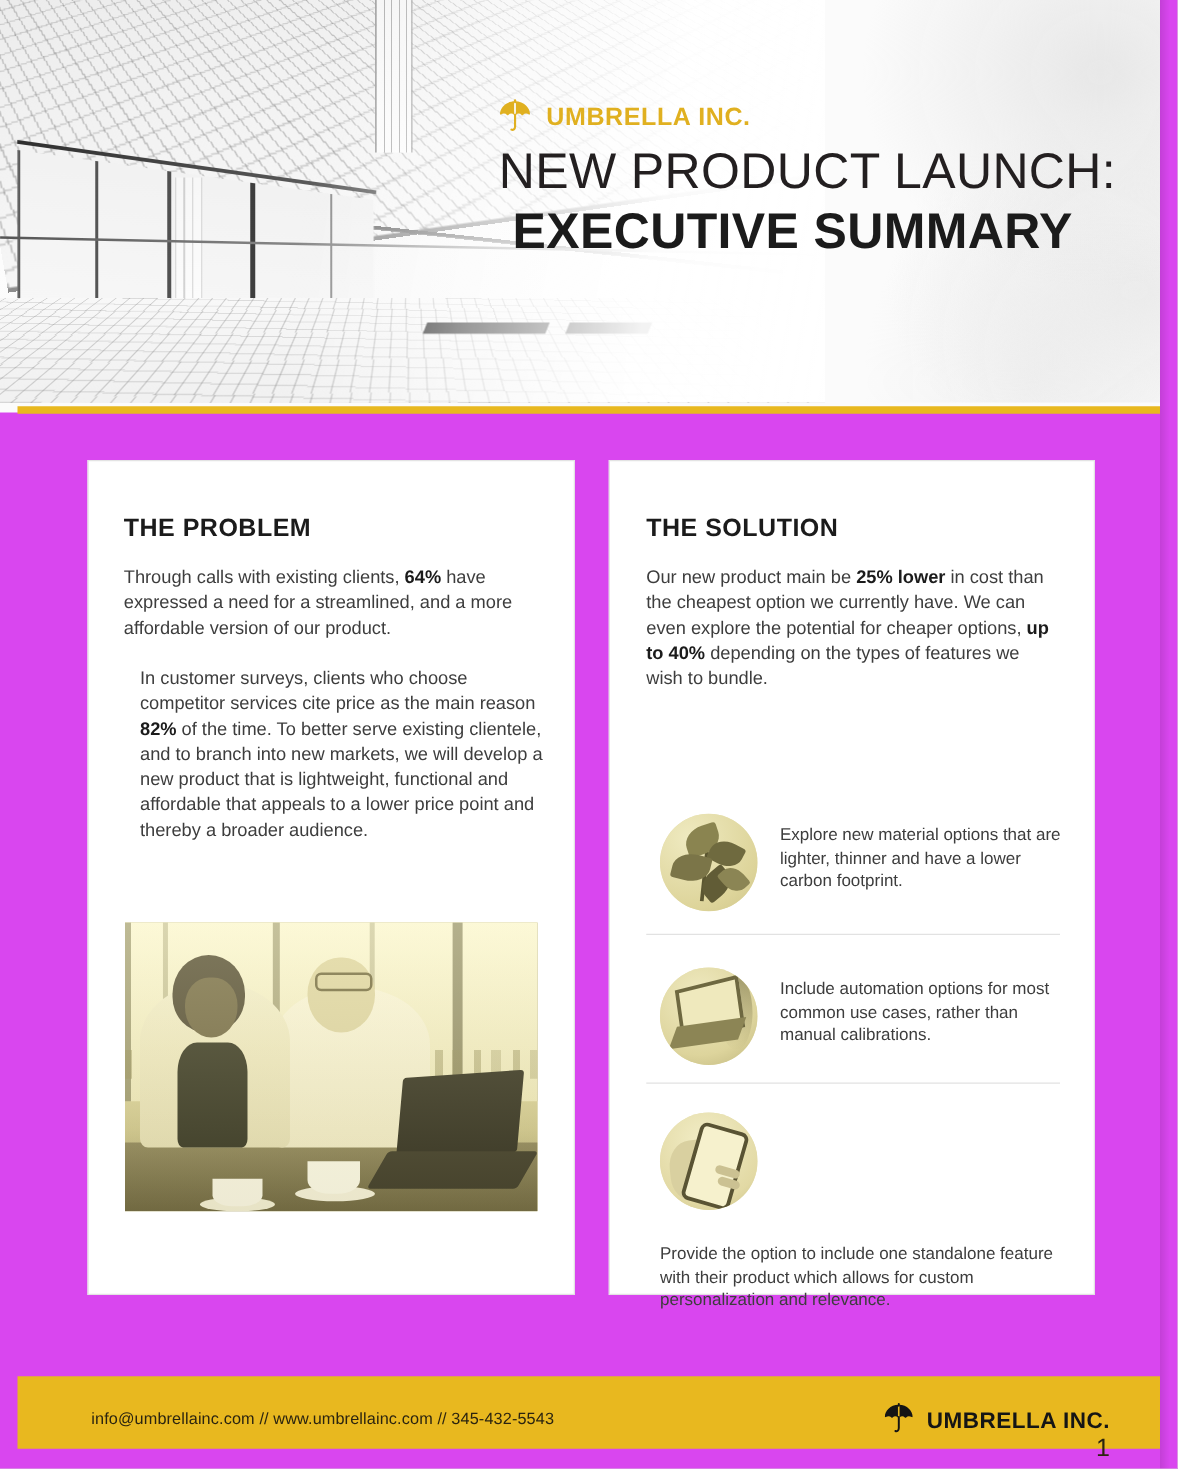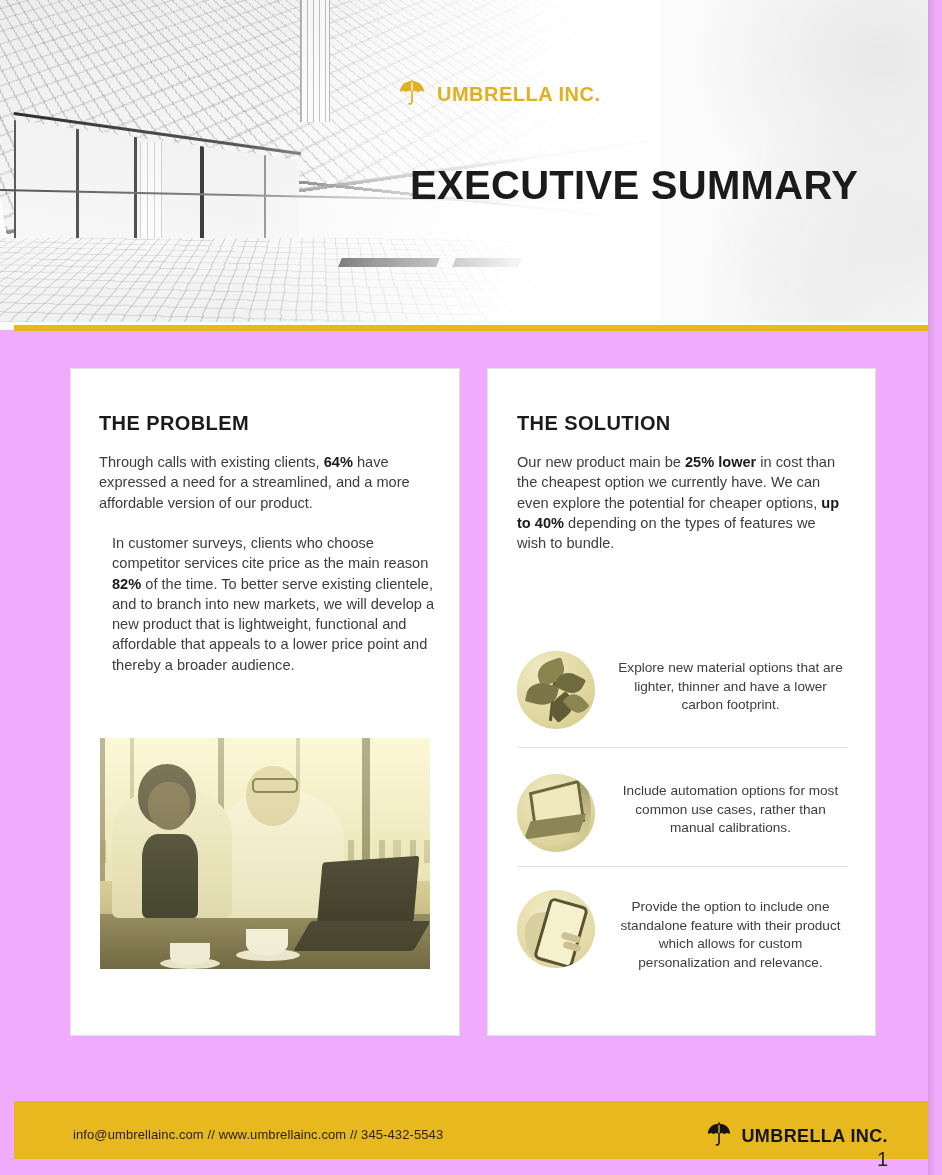--- a/index.html
+++ b/index.html
@@ -9,21 +9,21 @@
   }
   body {
     font-family: "Liberation Sans", sans-serif;
     -webkit-font-smoothing: antialiased;
   }
 
   .page {
     position: relative;
     width: 942px;
     height: 1175px;
-    background: #f0abfc;
+    background: #d946ef;
     overflow: hidden;
     box-sizing: border-box;
   }
 
   
   .header {
     position: absolute;
     left: 0; top: 0;
     width: 928px;
     height: 330px;
@@ -359,30 +359,29 @@
     border-radius: 50%;
   }
   .pm-wash {
     position: absolute; inset: 0;
     background: linear-gradient(180deg, rgba(255,250,200,.30), rgba(140,132,80,.12));
   }
 
   
   .sol-item {
     position: absolute;
-    left: 517px;
+    left: 528px;
     width: 331px;
     display: flex;
     align-items: flex-start;
     gap: 18px;
-    text-align: center;
   }
   .sol-1 { top: 651px; }
   .sol-2 { top: 774px; }
-  .sol-3 { top: 890px; }
+  .sol-3 { top: 890px; flex-direction: column; }
 
   .sol-thumb {
     flex: 0 0 auto;
     width: 78px; height: 78px;
     border-radius: 50%;
     overflow: hidden;
     position: relative;
     background: #e6e0b0;
   }
   
@@ -525,20 +524,21 @@
         <svg width="26" height="28" viewBox="0 0 26 28" aria-hidden="true">
           <path d="M13 3 C5.5 3 1 8.6 1 13.2 C1 13.6 1.4 13.8 1.8 13.6 C3.6 12.5 5.3 12.6 6.6 13.9 C6.9 14.2 7.4 14.2 7.7 13.9 C9.1 12.5 10.9 12.5 12.3 13.9 L12.3 13.9 L12.3 3.6 Z" fill="#e0b020"></path>
           <path d="M13 3 C20.5 3 25 8.6 25 13.2 C25 13.6 24.6 13.8 24.2 13.6 C22.4 12.5 20.7 12.6 19.4 13.9 C19.1 14.2 18.6 14.2 18.3 13.9 C16.9 12.5 15.1 12.5 13.7 13.9 L13.7 13.9 L13.7 3.6 Z" fill="#e0b020"></path>
           <rect x="12.2" y="1.4" width="1.7" height="3.2" rx="0.8" fill="#e0b020"></rect>
           <path d="M13.05 13.6 L13.05 23.2 C13.05 25.4 11.5 26.4 10.1 25.7" stroke="#e0b020" stroke-width="1.7" fill="none" stroke-linecap="round"></path>
         </svg>
       </span>
       <span class="brand-name">UMBRELLA INC.</span>
     </div>
 
+    <div class="title-line1">NEW PRODUCT LAUNCH:</div>
     <div class="title-line2">EXECUTIVE SUMMARY</div>
   </div>
 
   <div class="accent-bar"></div>
 
   <div class="card card-left"></div>
 
   <div class="section-title st-left">THE PROBLEM</div>
 
   <div class="body-text p-left-1"><span>Through calls with existing clients, </span><b>64%</b><span> have expressed a need for a streamlined, and a more affordable version of our product.</span></div>

